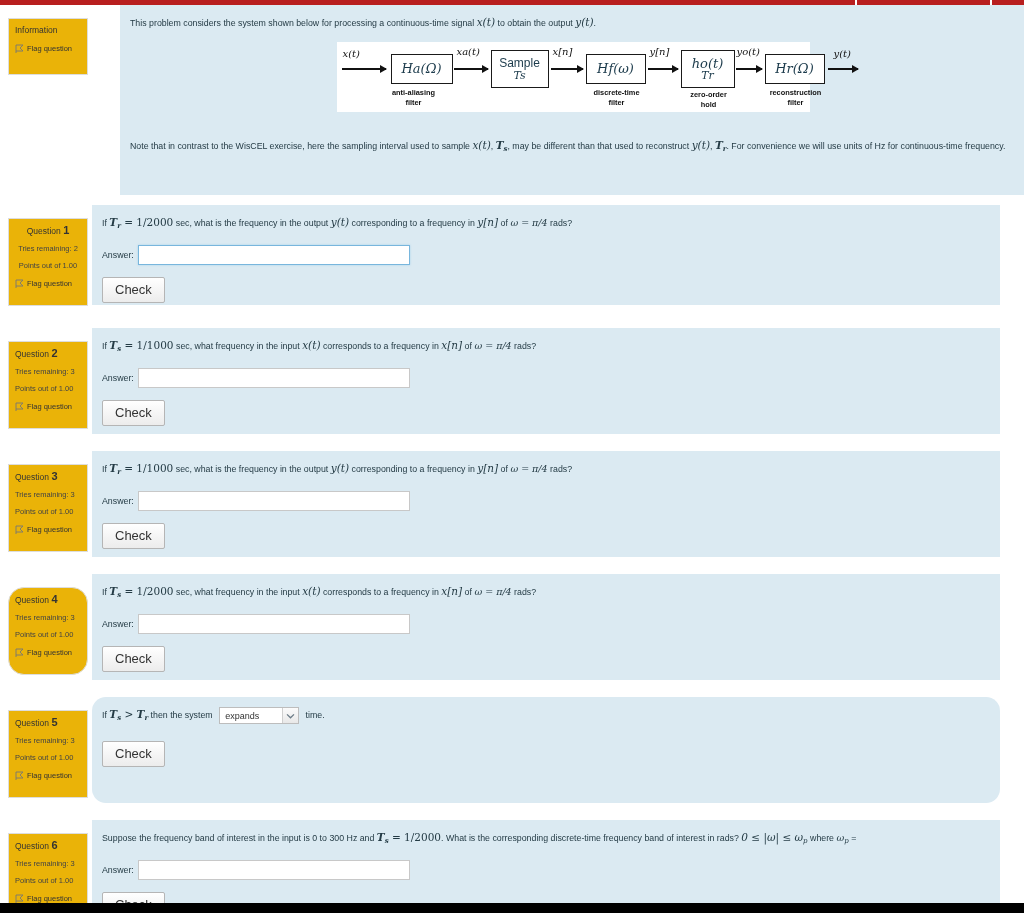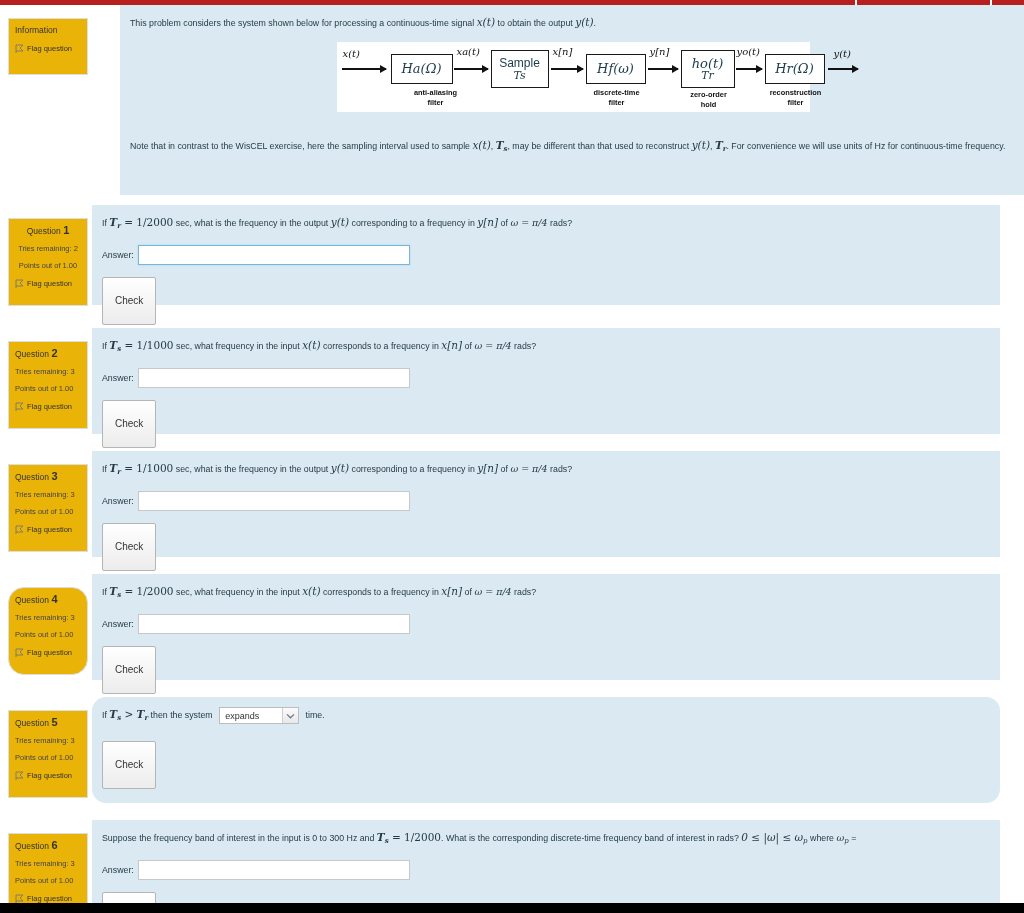--- a/index.html
+++ b/index.html
@@ -75,22 +75,22 @@
     font-size: 10px;
     padding: 2px 4px;
     outline: none;
   }
   .answer-input.focused { border: 1px solid #78b6dd; box-shadow: 0 0 2px #a9d2ec; }
 
   .check-btn {
     margin-top: 12px;
     display: inline-block;
     min-width: 48px;
-    padding: 16px 12px;
-    font-size: 10px;
+    padding: 5px 12px;
+    font-size: 13px;
     color: #333333;
     background: linear-gradient(#ffffff, #ececec);
     border: 1px solid #b5b5b5;
     border-radius: 2px;
     cursor: pointer;
   }
 
   .inline-select {
     display: inline-flex; align-items: center;
     vertical-align: middle;
@@ -198,21 +198,21 @@
       <div class="diagram-wrap">
         <div class="diagram">
           <div class="dg-row">
 
             <div class="sig" style="left:6px; top:5px;">x(t)</div>
             <div class="arrow" style="left:5px; top:26px; width:44px;"></div>
 
             <div class="blk" style="left:54px; top:12px; width:62px; height:30px;">
               <span class="l1">Ha(Ω)</span>
             </div>
-            <div class="caption" style="left:60px; top:46px; width:78px;">anti-aliasing<br>filter</div>
+            <div class="caption" style="left:38px; top:46px; width:78px;">anti-aliasing<br>filter</div>
 
             <div class="sig" style="left:120px; top:3px;">xa(t)</div>
             <div class="arrow" style="left:117px; top:26px; width:34px;"></div>
 
             <div class="blk" style="left:154px; top:8px; width:58px; height:38px;">
               <span class="l1 up">Sample</span>
               <span class="l2">Ts</span>
             </div>
 
             <div class="sig" style="left:216px; top:3px;">x[n]</div>

